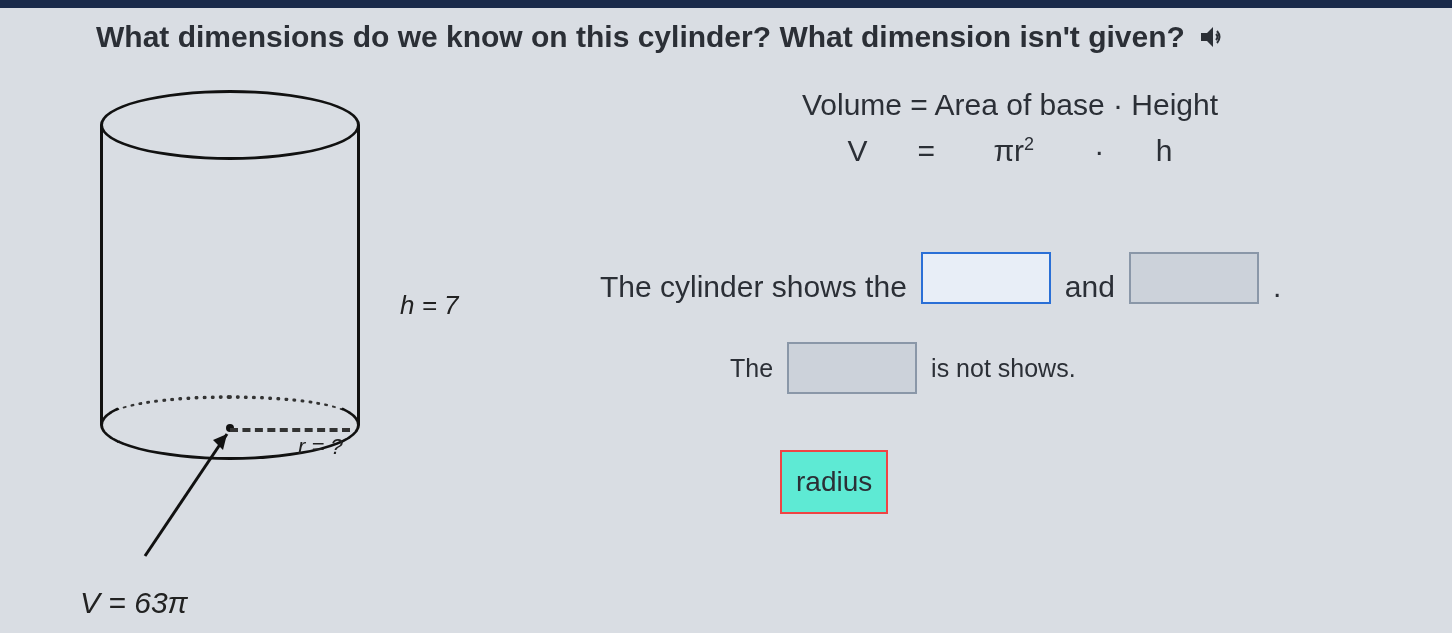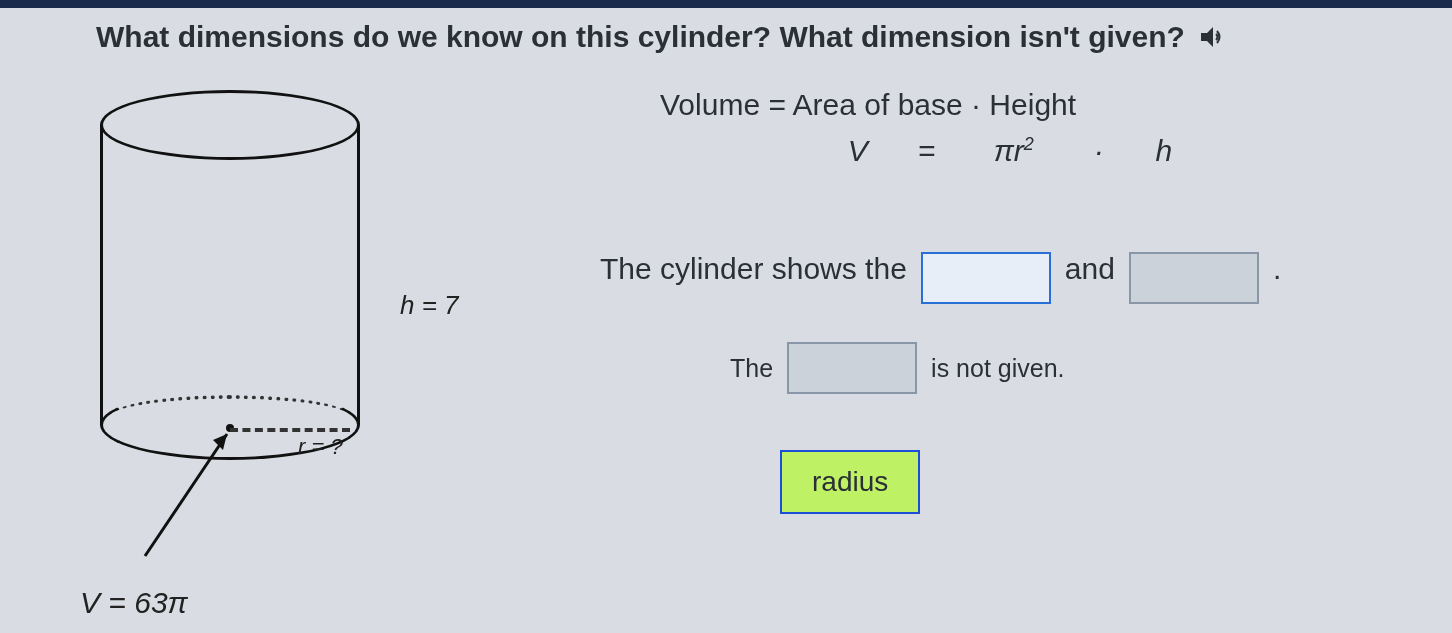--- a/index.html
+++ b/index.html
@@ -133,37 +133,37 @@
   
   .formula-block {
     position: absolute;
     left: 660px;
     top: 88px;
     width: 700px;
     font-size: 30px;
     color: #2b2f36;
   }
   .formula-line1 {
+    text-align: center;
     margin-bottom: 12px;
   }
   .formula-line2 {
     text-align: center;
-    font-style: italic;
     font-size: 30px;
   }
   .dot { padding: 0 10px; }
   .sup { font-size: 18px; vertical-align: super; }
 
   .sentence1 {
     position: absolute;
     left: 600px;
     top: 252px;
     font-size: 30px;
     display: flex;
-    align-items: flex-start;
+    align-items: flex-end;
     gap: 14px;
     flex-wrap: nowrap;
   }
   .sentence2 {
     position: absolute;
     left: 730px;
     top: 342px;
     font-size: 25px;
     display: flex;
     align-items: center;
@@ -183,23 +183,23 @@
   }
 
   .options {
     position: absolute;
     left: 780px;
     top: 450px;
     display: flex;
     gap: 22px;
   }
   .option {
-    border: 2px solid #1d4ed8;
-    background: #bef264;
-    padding: 14px 30px;
+    border: 2px solid #ef4444;
+    background: #5eead4;
+    padding: 14px 14px;
     font-size: 28px;
     color: #2b2f36;
     cursor: pointer;
     user-select: none;
   }
 </style>
 </head>
 <body>
 
 <div class="topbar"></div>
@@ -259,18 +259,18 @@
   <span>The cylinder shows the</span>
   <span class="blank active"></span>
   <span>and</span>
   <span class="blank"></span>
   <span>.</span>
 </div>
 
 <div class="sentence2">
   <span>The</span>
   <span class="blank"></span>
-  <span>is not given.</span>
+  <span>is not shows.</span>
 </div>
 
 <div class="options">
   <div class="option">radius</div>
 </div>
 
 </body></html>

